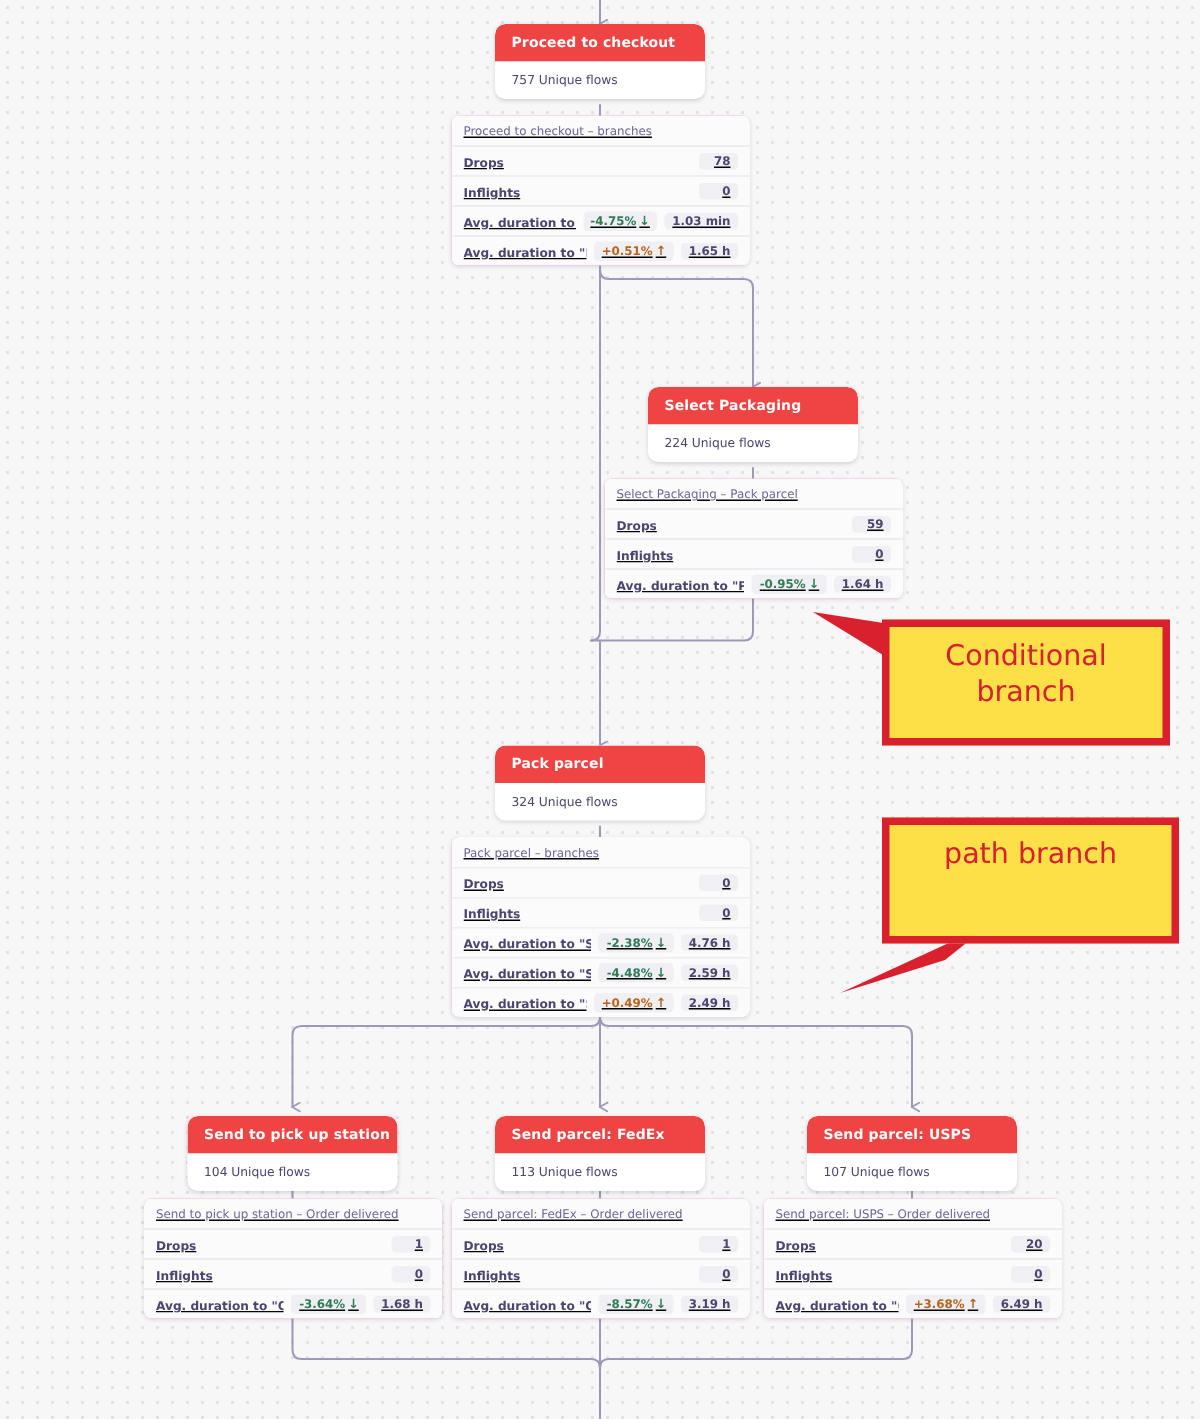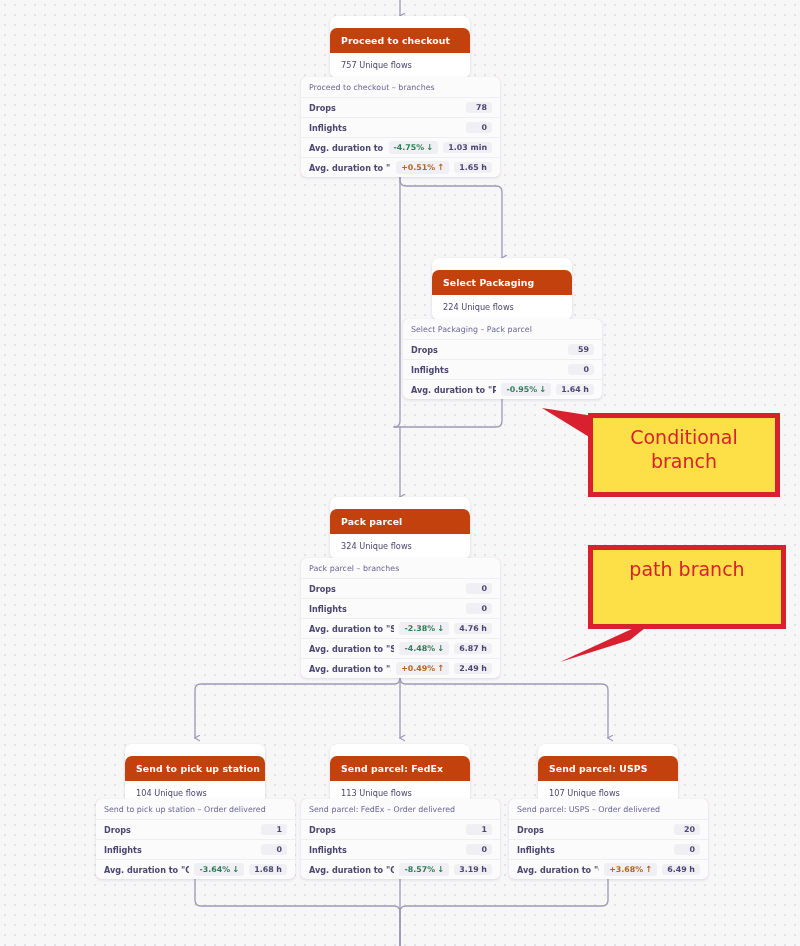--- a/index.html
+++ b/index.html
@@ -39,48 +39,48 @@
   .node {
     position: absolute;
     width: 140px;
     border-radius: 7px;
     box-shadow: 0 1px 3px rgba(40,40,70,.16);
     background: #ffffff;
     overflow: hidden;
     z-index: 3;
   }
   .node-header {
-    background: #c2410c;
+    background: #ef4444;
     color: #ffffff;
     font-size: 9.3px;
     font-weight: bold;
     letter-spacing: .1px;
     padding: 7px 9px 7px 11px;
     border-radius: 7px 7px 0 0;
     white-space: nowrap;
-    margin-top: 12px;
   }
   .node-body {
     color: #4b4670;
     font-size: 8.2px;
     padding: 7px 9px 8px 11px;
     background: #ffffff;
     border-radius: 0 0 7px 7px;
     white-space: nowrap;
   }
 
   
   .branch {
     position: absolute;
     width: 199px;
     background: #f9a8d4;
     border-radius: 5px;
     box-shadow: 0 1px 3px rgba(40,40,70,.13);
     z-index: 4;
     overflow: hidden;
+    text-decoration: underline;
   }
   .branch-title {
     font-size: 7.9px;
     color: #6b6796;
     padding: 6px 8px 5px 8px;
     white-space: nowrap;
     background: #fbfbfc;
   }
   .brow {
     display: flex;
@@ -281,21 +281,21 @@
           <span class="arrow">↓</span>
         </span>
         <span class="pill count">4.76 h</span>
       </div>
       <div class="brow">
         <span class="blabel">Avg. duration to "Send parc…</span>
         <span class="pill delta down">
           <span>-4.48%</span>
           <span class="arrow">↓</span>
         </span>
-        <span class="pill count">6.87 h</span>
+        <span class="pill count">2.59 h</span>
       </div>
       <div class="brow">
         <span class="blabel">Avg. duration to "Send to p…</span>
         <span class="pill delta up">
           <span>+0.49%</span>
           <span class="arrow">↑</span>
         </span>
         <span class="pill count">2.49 h</span>
       </div>
     </div>

